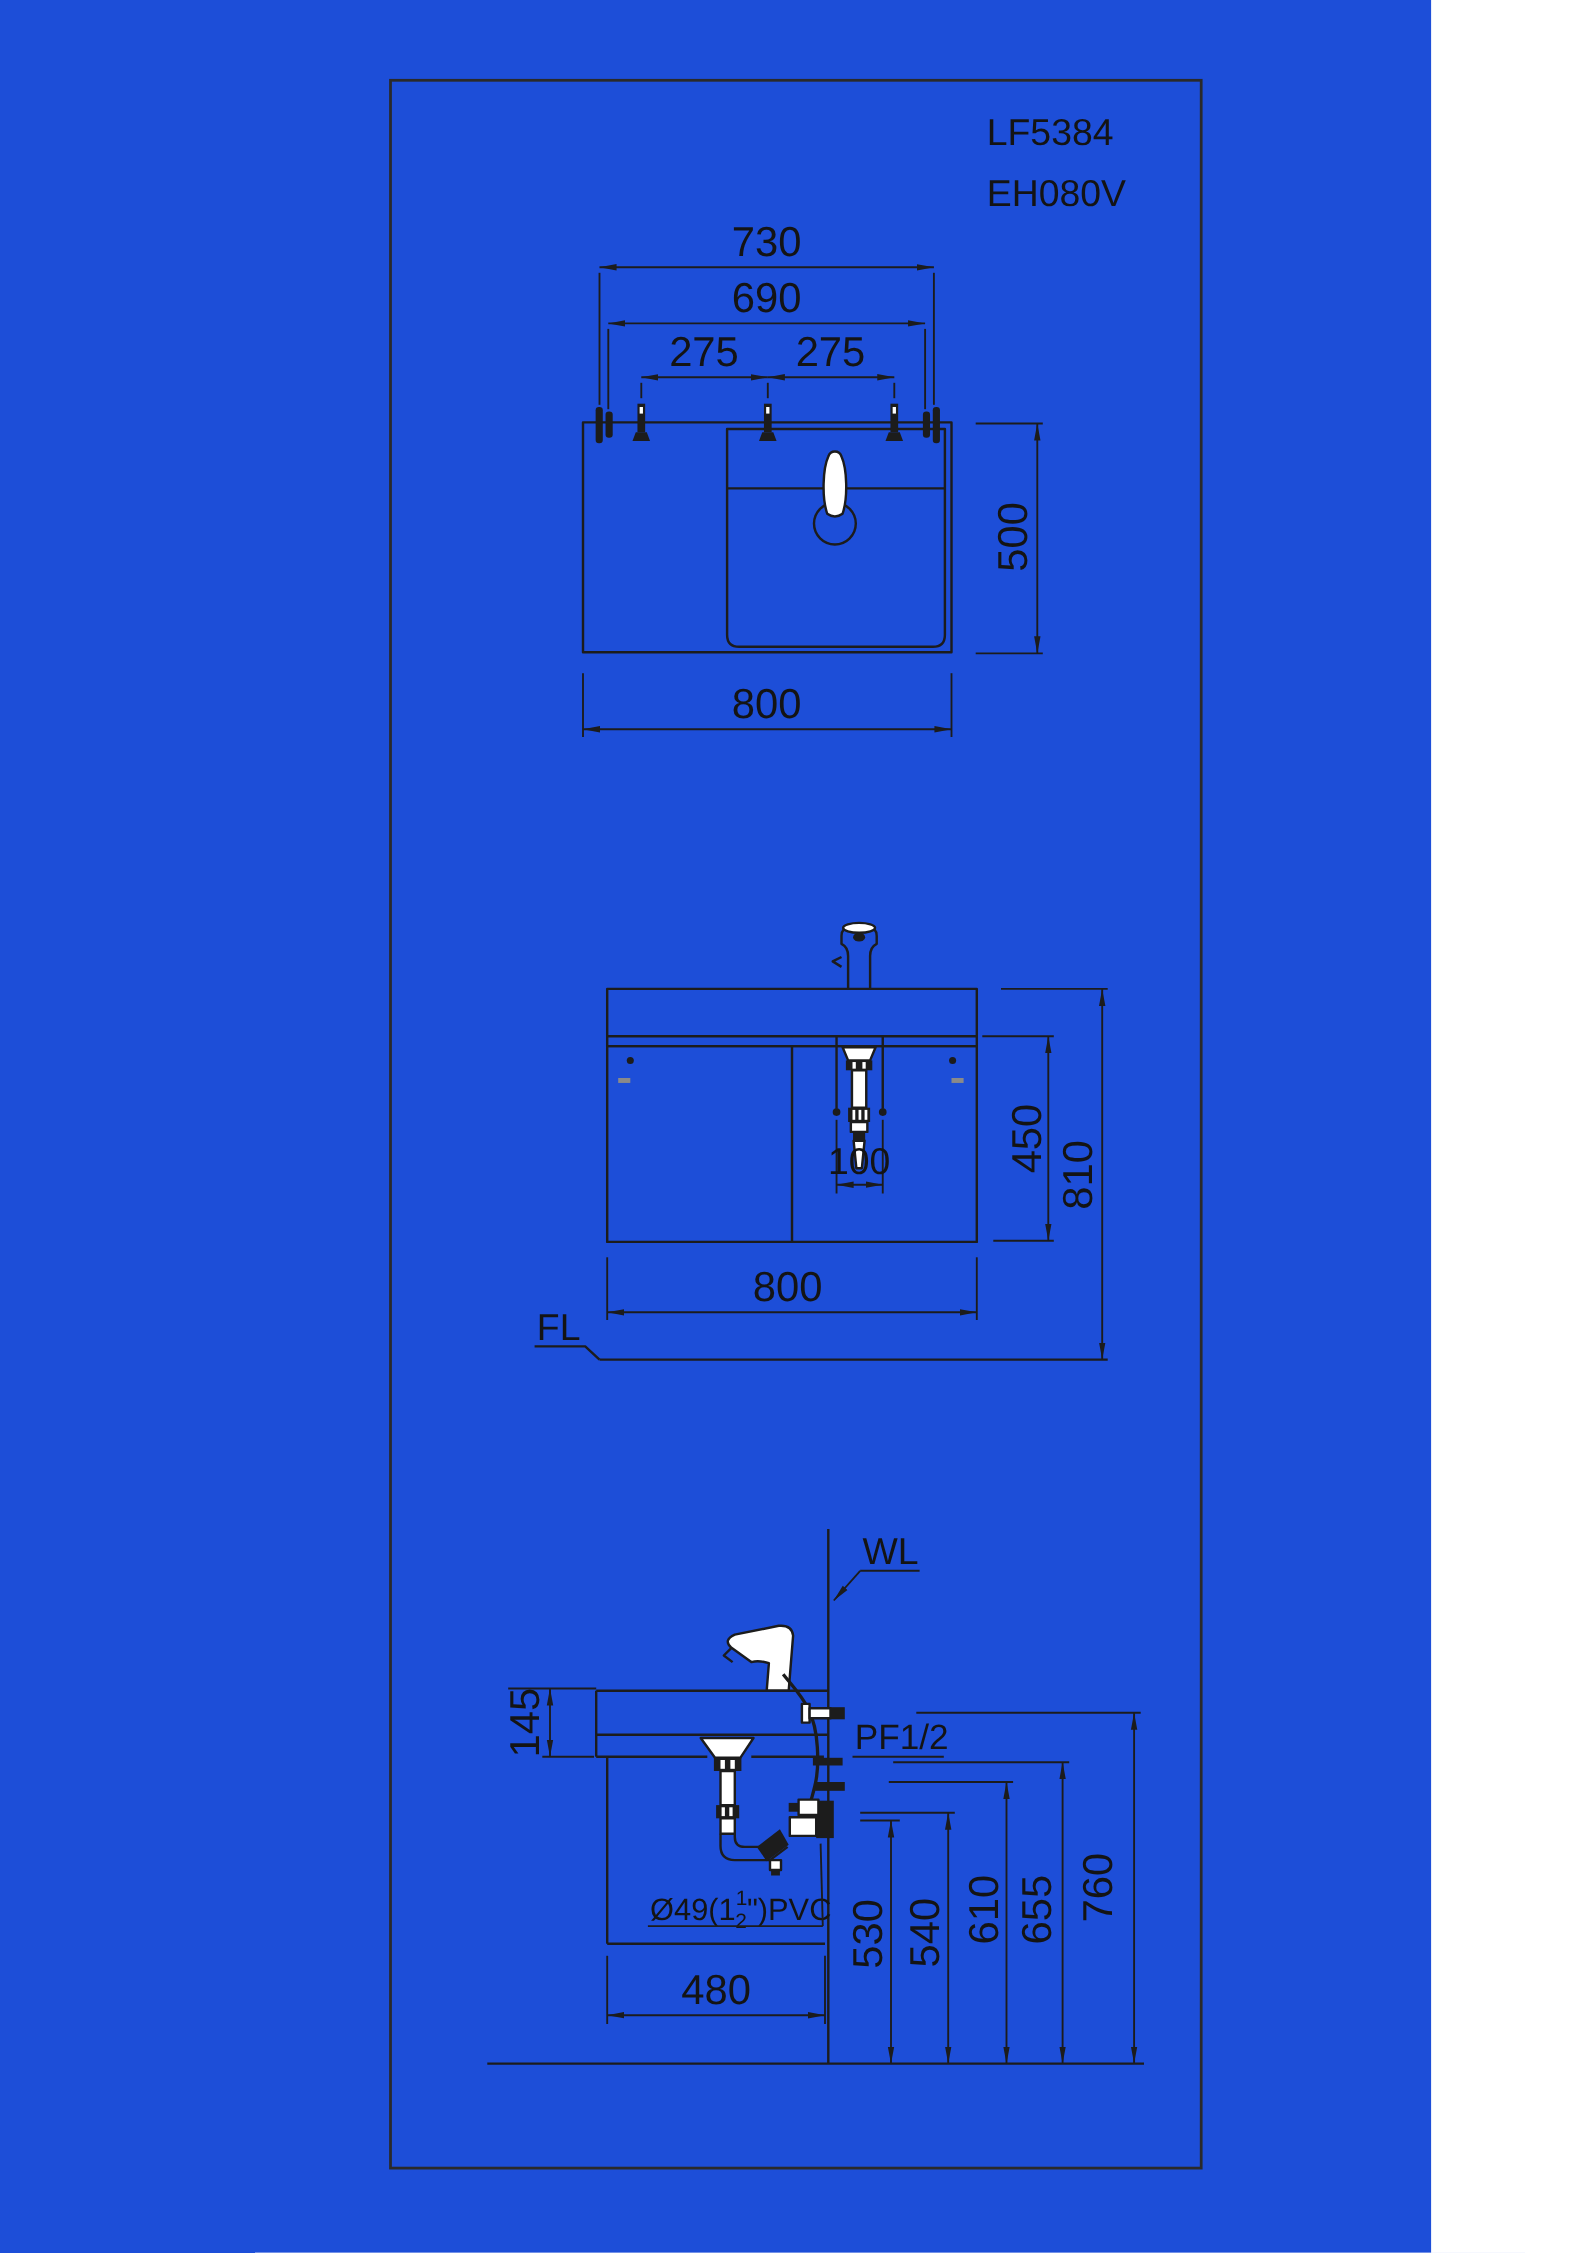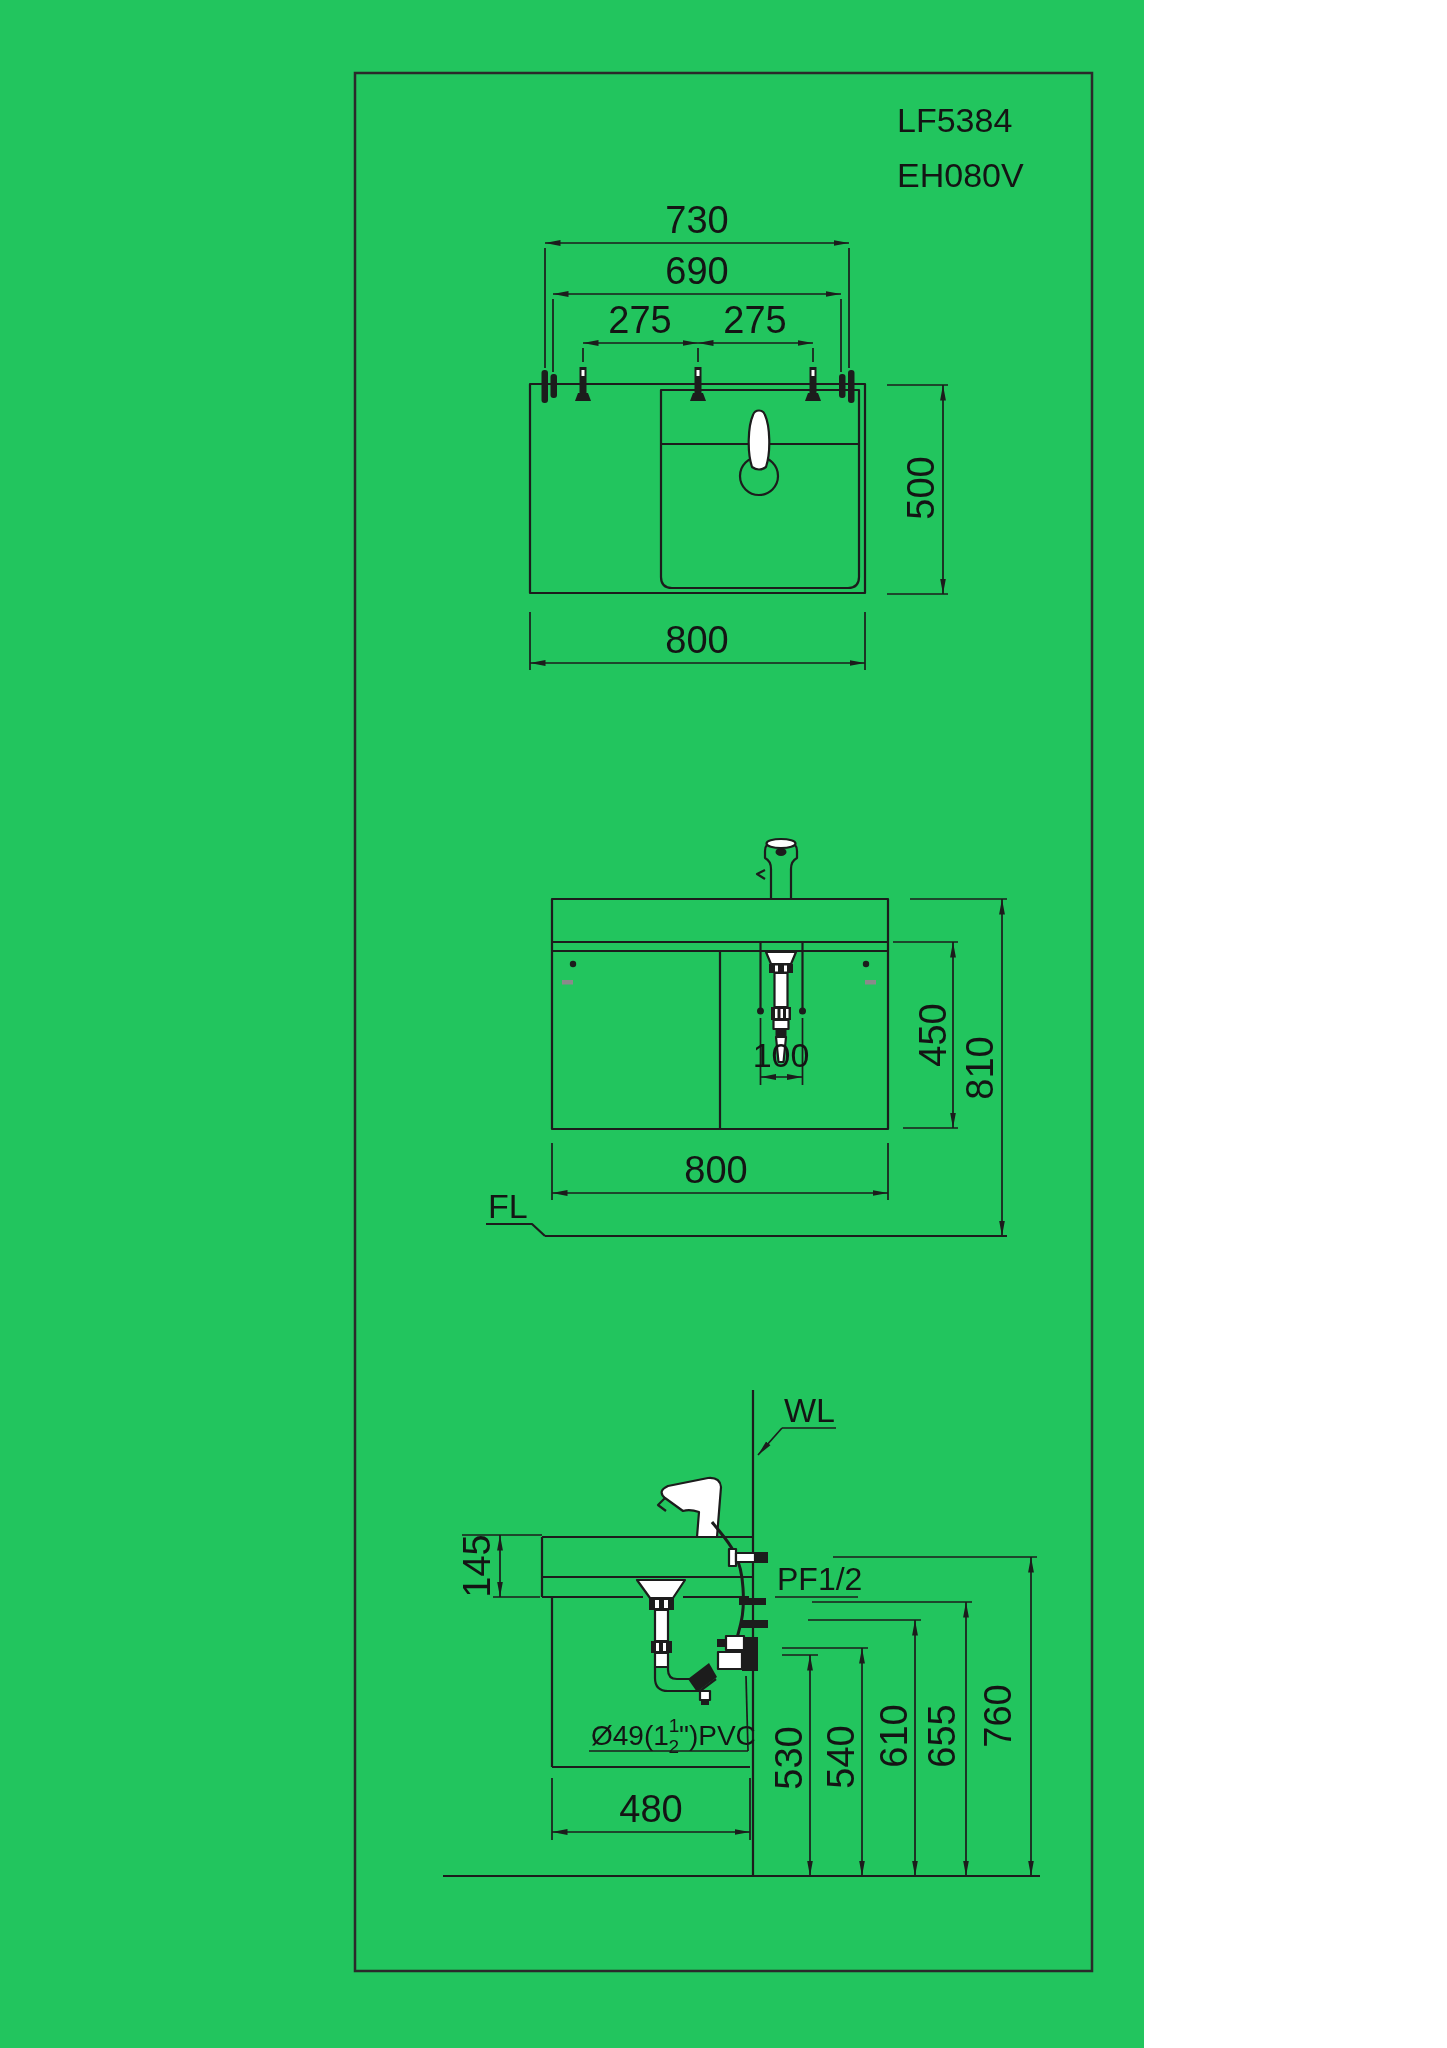--- a/index.html
+++ b/index.html
@@ -1,16 +1,16 @@
 <!DOCTYPE html>
 <html><head>
 <meta charset="utf-8">
 <style>
   html,body{margin:0;padding:0;background:#ffffff;}
-  .stage{width:1144px;height:2048px;position:relative;background:#22c55e;}
+  .stage{width:1301px;height:2048px;position:relative;background:#1d4ed8;}
   svg{display:block;}
   
   .ol{fill:none;stroke:#1c1c1c;stroke-width:2.2;stroke-linejoin:round;stroke-linecap:butt;}
   .olw{fill:#ffffff;stroke:#1c1c1c;stroke-width:2.2;stroke-linejoin:round;}
   
   .dim{fill:none;stroke:#1c1c1c;stroke-width:1.7;}
   .dk{fill:#1c1c1c;stroke:none;}
   .wt{fill:#ffffff;stroke:none;}
   text{font-family:"Liberation Sans",sans-serif;fill:#141414;}
   .t38{font-size:38px;text-anchor:middle;}

